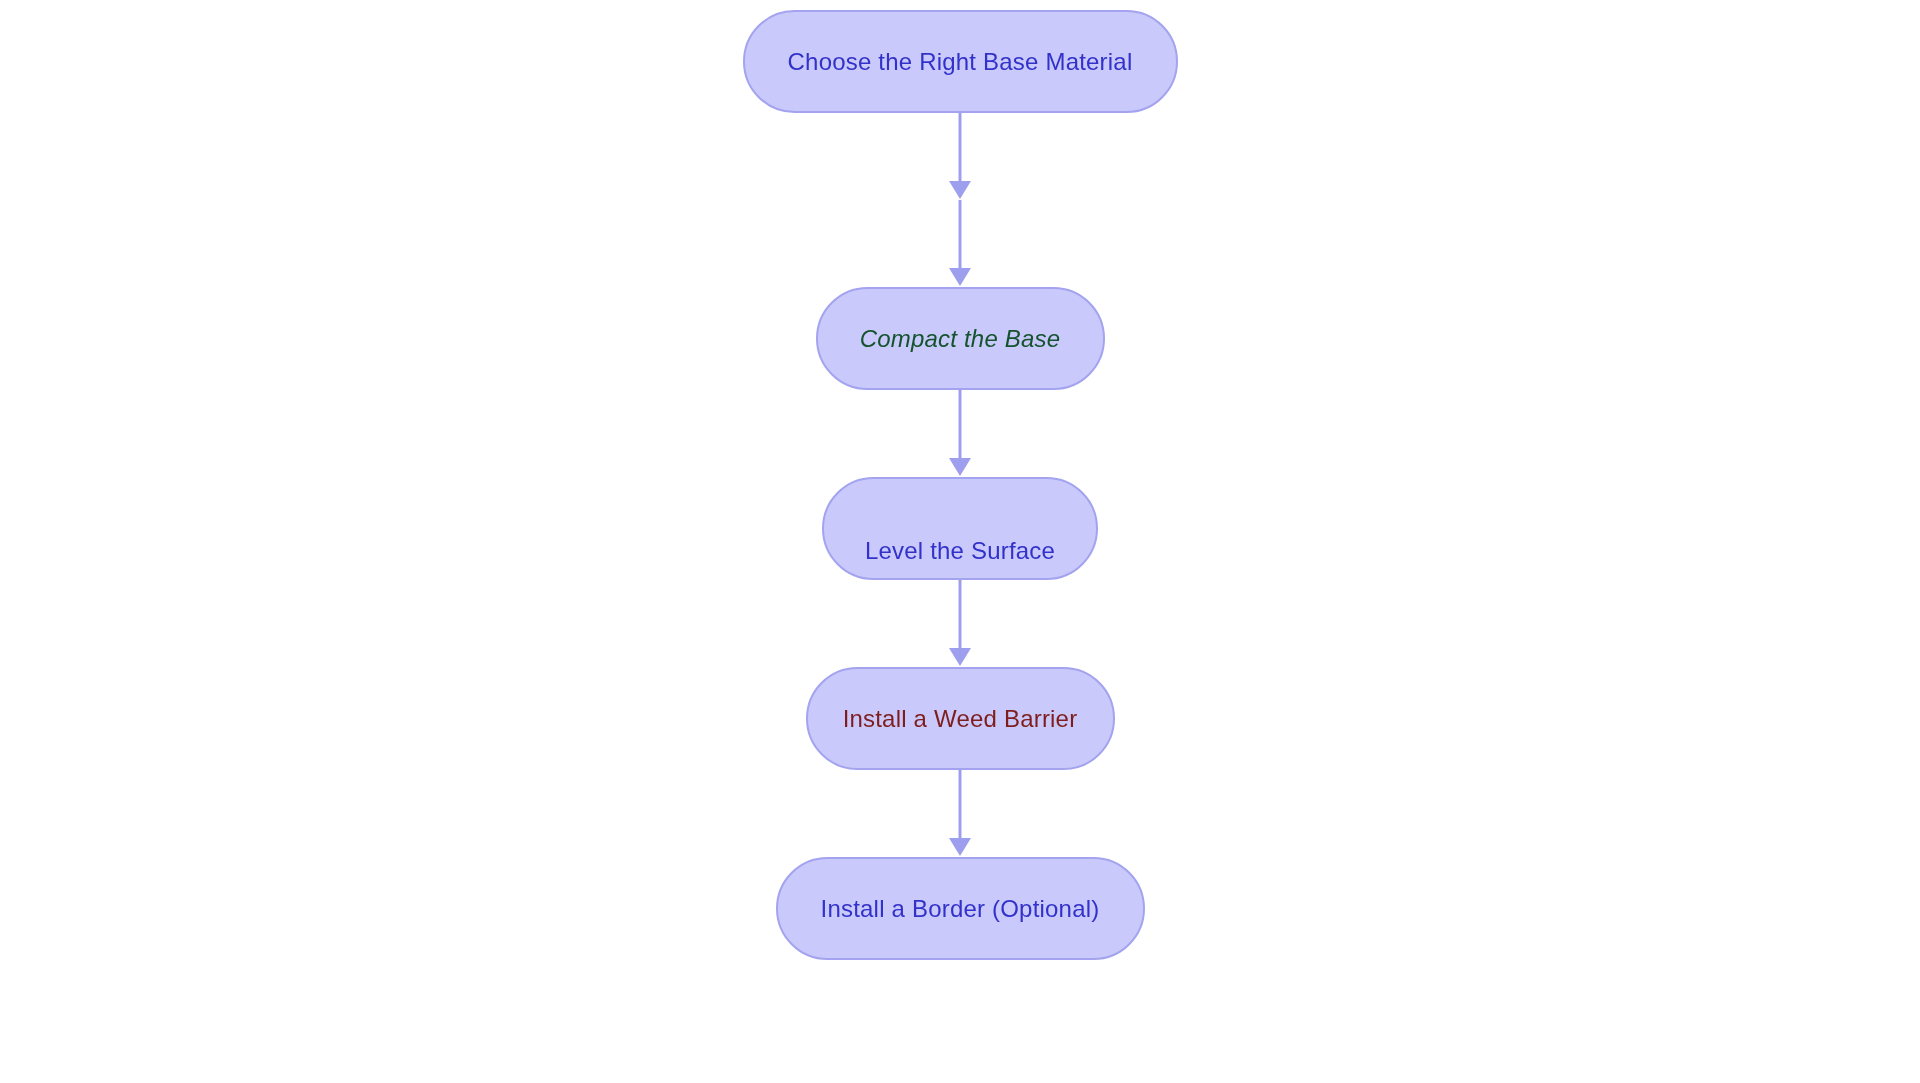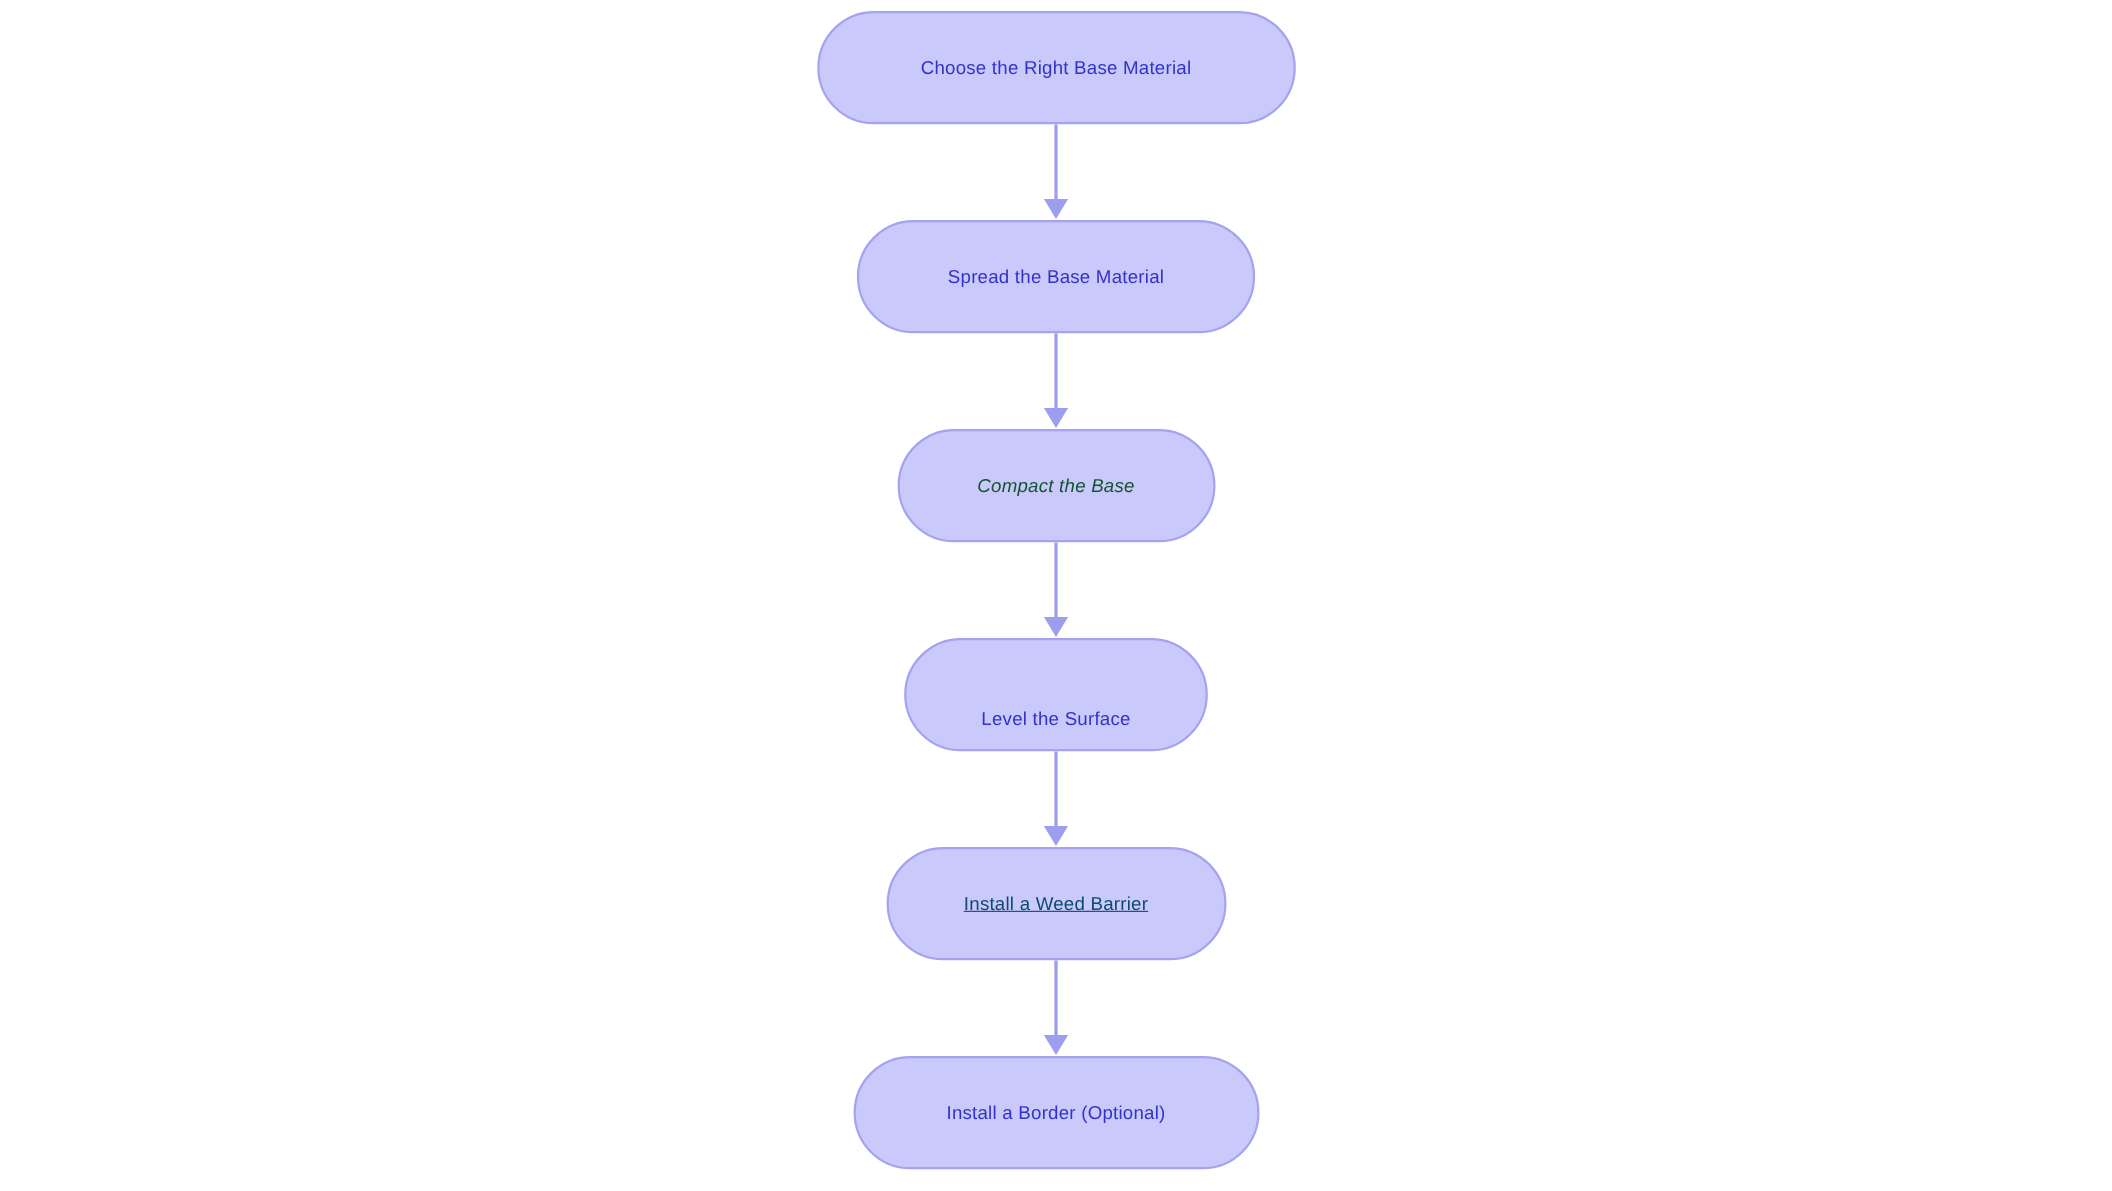--- a/index.html
+++ b/index.html
@@ -40,21 +40,21 @@
     border-radius: 52px;
     background: #c9c9fb;
     display: flex;
     align-items: center;
     justify-content: center;
     flex: 0 0 auto;
   }
 
   .node-label {
     color: #3232cb;
-    font-size: 17px;
+    font-size: 24px;
     font-weight: 400;
     line-height: 1;
     letter-spacing: 0.2px;
     white-space: nowrap;
     padding: 0 34px;
     user-select: none;
   }
 
   .connector {
     flex: 0 0 auto;
@@ -87,23 +87,20 @@
 
     <div class="node node--w1" style="background: rgb(201, 201, 251); border-color: rgb(163, 163, 239);">
       <span class="node-label" style="color: rgb(50, 50, 203);">Choose the Right Base Material</span>
     </div>
 
     <svg class="connector" viewBox="0 0 30 87" xmlns="http://www.w3.org/2000/svg">
       <line x1="15" y1="0" x2="15" y2="69" stroke="#9e9eee" stroke-width="3"></line>
       <polygon points="4,68 26,68 15,86" fill="#9e9eee"></polygon>
     </svg>
 
-    <div class="node node--w2" style="background: rgb(201, 201, 251); border-color: rgb(163, 163, 239);">
-      <span class="node-label" style="color: rgb(50, 50, 203);">Spread the Base Material</span>
-    </div>
 
     <svg class="connector" viewBox="0 0 30 87" xmlns="http://www.w3.org/2000/svg">
       <line x1="15" y1="0" x2="15" y2="69" stroke="#9e9eee" stroke-width="3"></line>
       <polygon points="4,68 26,68 15,86" fill="#9e9eee"></polygon>
     </svg>
 
     <div class="node node--w3" style="background: rgb(201, 201, 251); border-color: rgb(163, 163, 239);">
       <span class="node-label" style="color: #14532d; font-style: italic;">Compact the Base</span>
     </div>
 
@@ -115,21 +112,21 @@
     <div class="node node--w4" style="background: rgb(201, 201, 251); border-color: rgb(163, 163, 239);">
       <span class="node-label" style="color: rgb(50, 50, 203); margin-top: 44px;">Level the Surface</span>
     </div>
 
     <svg class="connector" viewBox="0 0 30 87" xmlns="http://www.w3.org/2000/svg">
       <line x1="15" y1="0" x2="15" y2="69" stroke="#9e9eee" stroke-width="3"></line>
       <polygon points="4,68 26,68 15,86" fill="#9e9eee"></polygon>
     </svg>
 
     <div class="node node--w5" style="background: rgb(201, 201, 251); border-color: rgb(163, 163, 239);">
-      <span class="node-label" style="color: #0c4a6e; text-decoration: underline;">Install a Weed Barrier</span>
+      <span class="node-label" style="color: #7f1d1d;">Install a Weed Barrier</span>
     </div>
 
     <svg class="connector" viewBox="0 0 30 87" xmlns="http://www.w3.org/2000/svg">
       <line x1="15" y1="0" x2="15" y2="69" stroke="#9e9eee" stroke-width="3"></line>
       <polygon points="4,68 26,68 15,86" fill="#9e9eee"></polygon>
     </svg>
 
     <div class="node node--w6" style="background: rgb(201, 201, 251); border-color: rgb(163, 163, 239);">
       <span class="node-label" style="color: rgb(50, 50, 203);">Install a Border (Optional)</span>
     </div>

